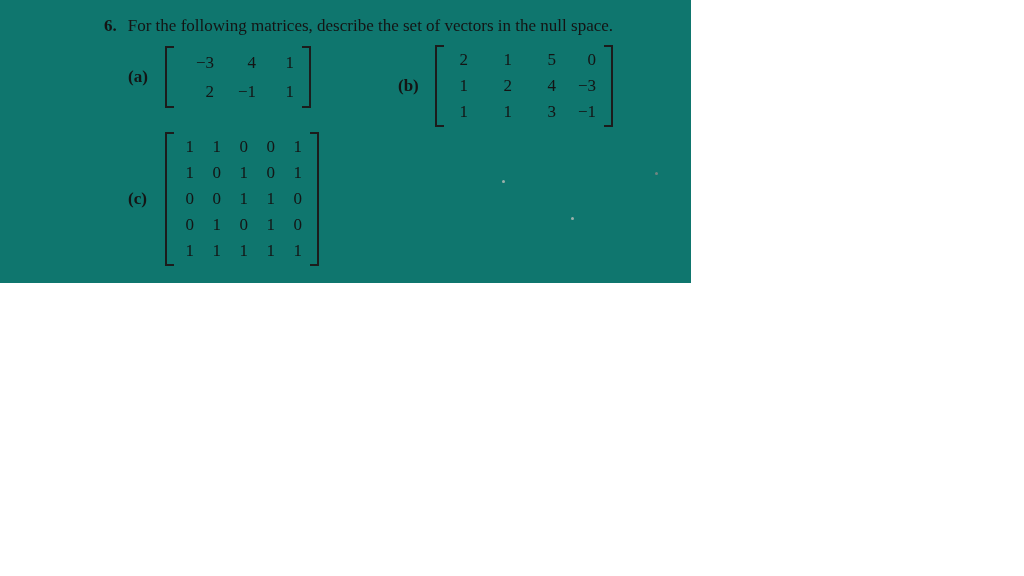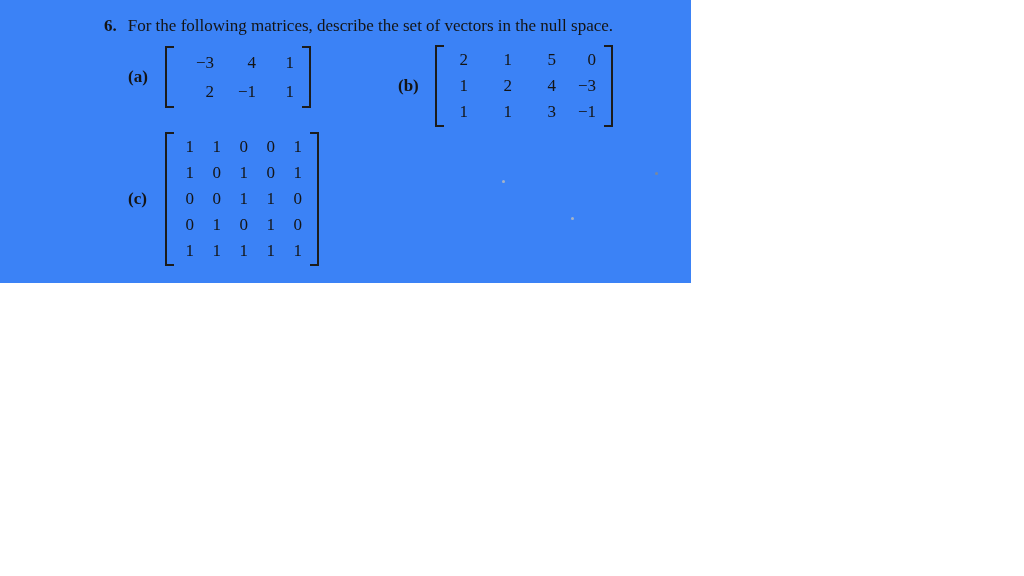--- a/index.html
+++ b/index.html
@@ -11,21 +11,21 @@
     font-family: "Liberation Serif", serif;
     color: #141414;
     overflow: hidden;
   }
   .scan-page {
     position: absolute;
     left: 0;
     top: 0;
     width: 691px;
     height: 283px;
-    background: #3b82f6;
+    background: #0f766e;
   }
   .title-row {
     position: absolute;
     left: 104px;
     top: 16px;
     font-size: 17px;
     white-space: nowrap;
   }
   .problem-number {
     font-weight: bold;

